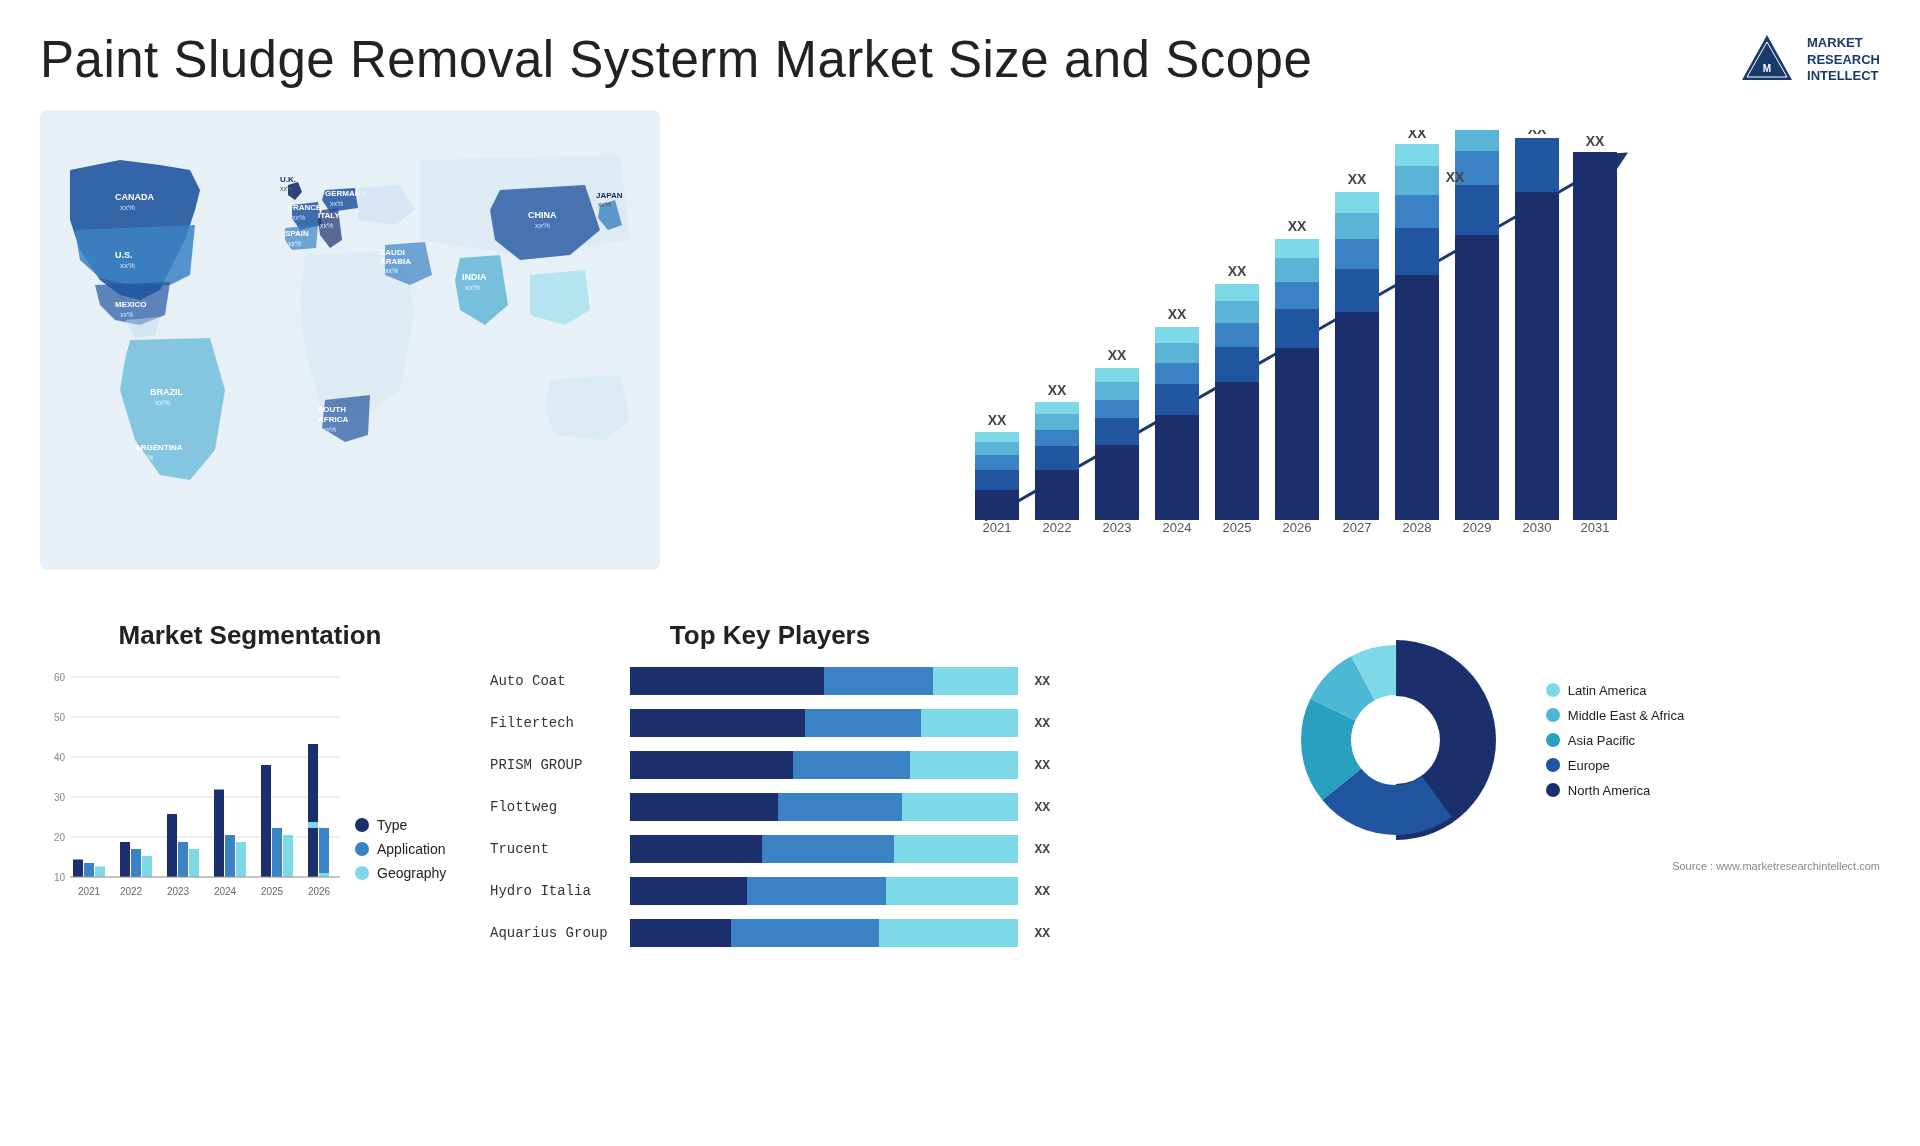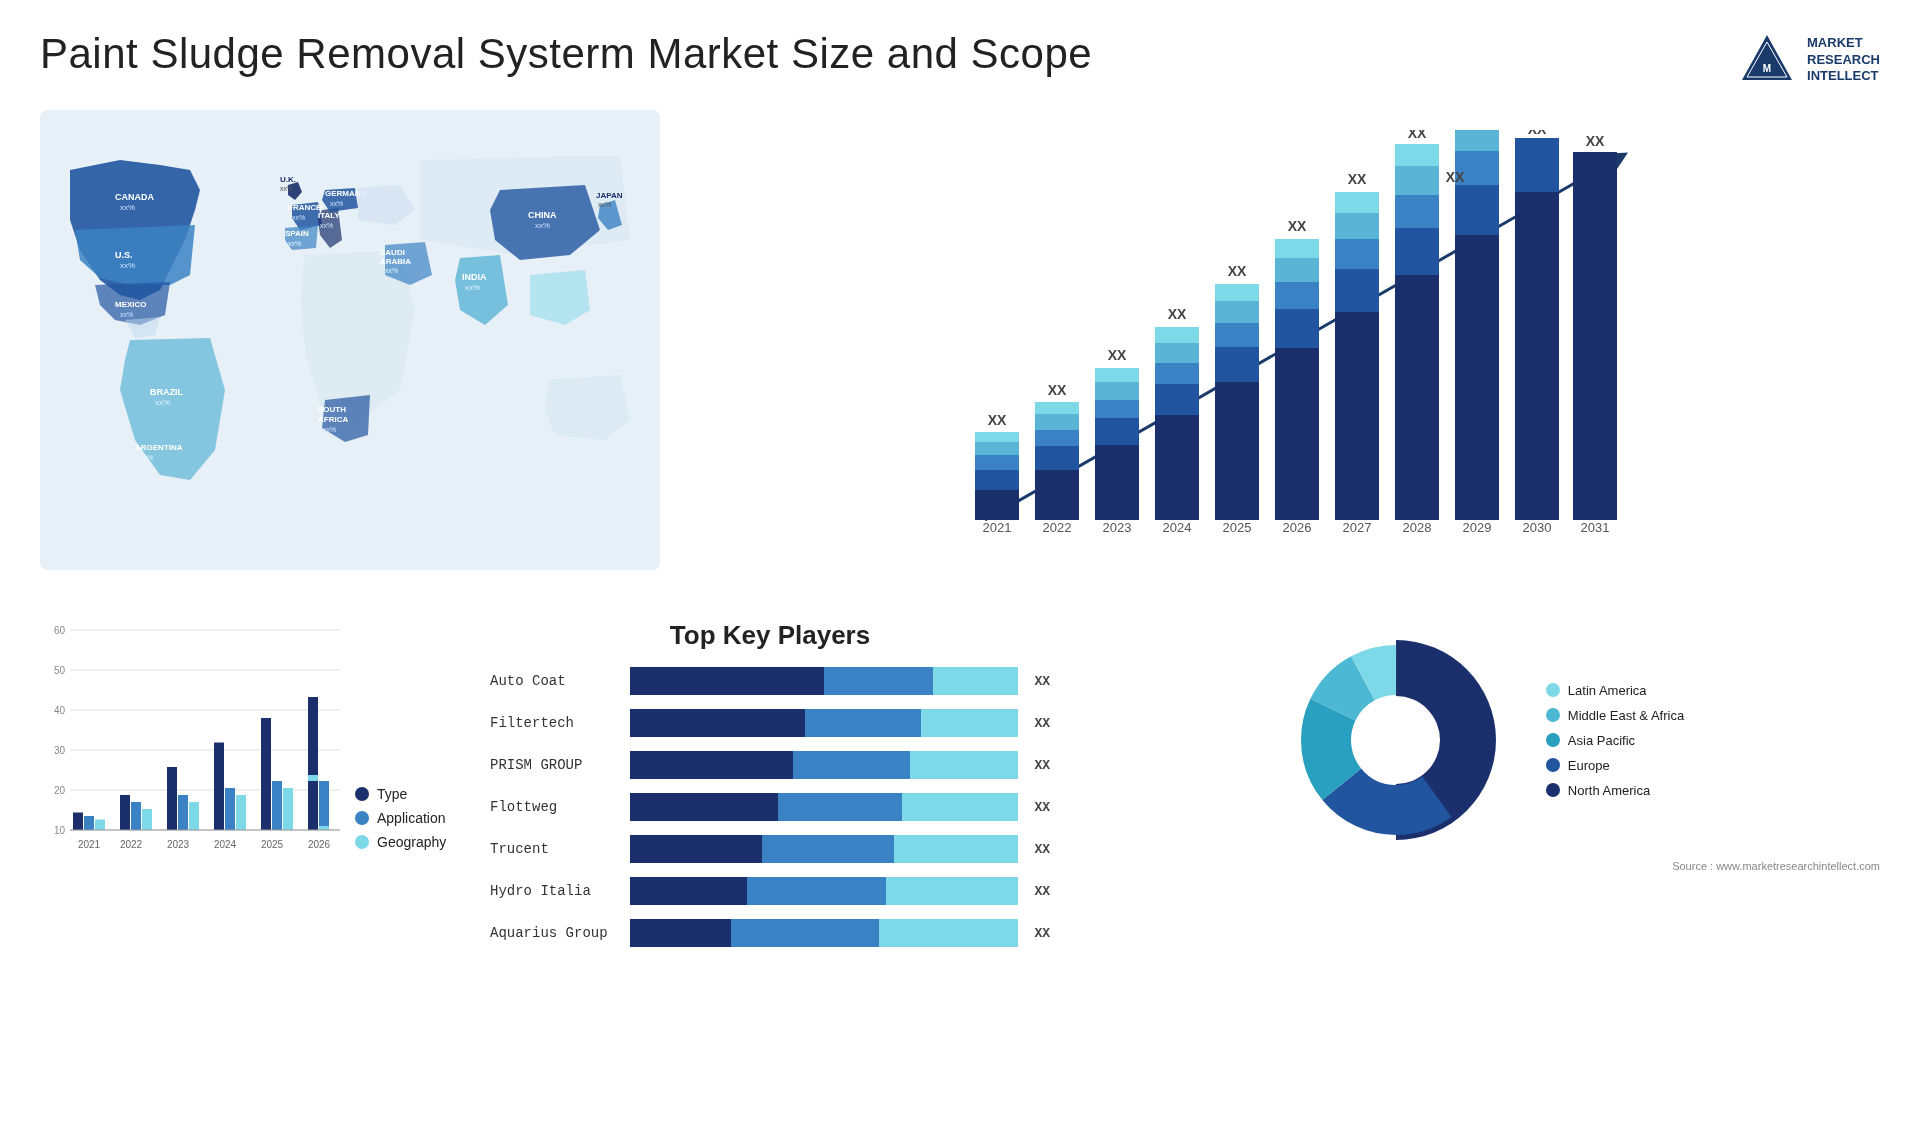--- a/index.html
+++ b/index.html
@@ -13,21 +13,21 @@
     }
 
     
     .header {
       display: flex;
       justify-content: space-between;
       align-items: flex-start;
       margin-bottom: 20px;
     }
     .title {
-      font-size: 42px;
+      font-size: 51px;
       font-weight: 300;
       color: #222;
       letter-spacing: 0.5px;
     }
     .logo {
       display: flex;
       align-items: center;
       gap: 10px;
     }
     .logo-icon {
@@ -383,20 +383,21 @@
         <text x="670" y="16" text-anchor="middle" font-size="14" font-weight="600" fill="#444">XX</text>
         <text x="670" y="402" text-anchor="middle" font-size="13" fill="#555">2031</text>
       </svg>
     </div>
   </div>
 </div>
 
 <div class="bottom-section">
 
   <div class="segmentation-section">
+    <div class="section-title">Market Segmentation</div>
     <div style="display:flex; align-items:flex-end; gap:0;">
 
       <div style="position:relative; width:300px; height:260px;">
         
         <svg viewBox="0 0 300 260" width="300" height="260">
 
           <line x1="30" y1="10" x2="300" y2="10" stroke="#e0e0e0" stroke-width="1"></line>
           <line x1="30" y1="50" x2="300" y2="50" stroke="#e0e0e0" stroke-width="1"></line>
           <line x1="30" y1="90" x2="300" y2="90" stroke="#e0e0e0" stroke-width="1"></line>
           <line x1="30" y1="130" x2="300" y2="130" stroke="#e0e0e0" stroke-width="1"></line>
@@ -439,21 +440,21 @@
           <rect x="268" y="77" width="10" height="133" fill="#1a2f6b"></rect>
           <rect x="279" y="161" width="10" height="49" fill="#3b82c4"></rect>
           <rect x="268" y="155" width="10" height="6" fill="#7dd8e8"></rect>
           <rect x="279" y="206" width="10" height="4" fill="#7dd8e8"></rect>
           <text x="279" y="228" text-anchor="middle" font-size="10" fill="#666">2026</text>
 
           <line x1="30" y1="210" x2="300" y2="210" stroke="#999" stroke-width="1"></line>
         </svg>
       </div>
 
-      <div class="legend" style="margin-left:15px; margin-bottom:30px;text-align:center;">
+      <div class="legend" style="margin-left:15px; margin-bottom:46px;text-align:center;">
         <div class="legend-item">
           <div class="legend-dot" style="background:#1a2f6b;"></div>
           <span>Type</span>
         </div>
         <div class="legend-item">
           <div class="legend-dot" style="background:#3b82c4;"></div>
           <span>Application</span>
         </div>
         <div class="legend-item">
           <div class="legend-dot" style="background:#7dd8e8;"></div>

